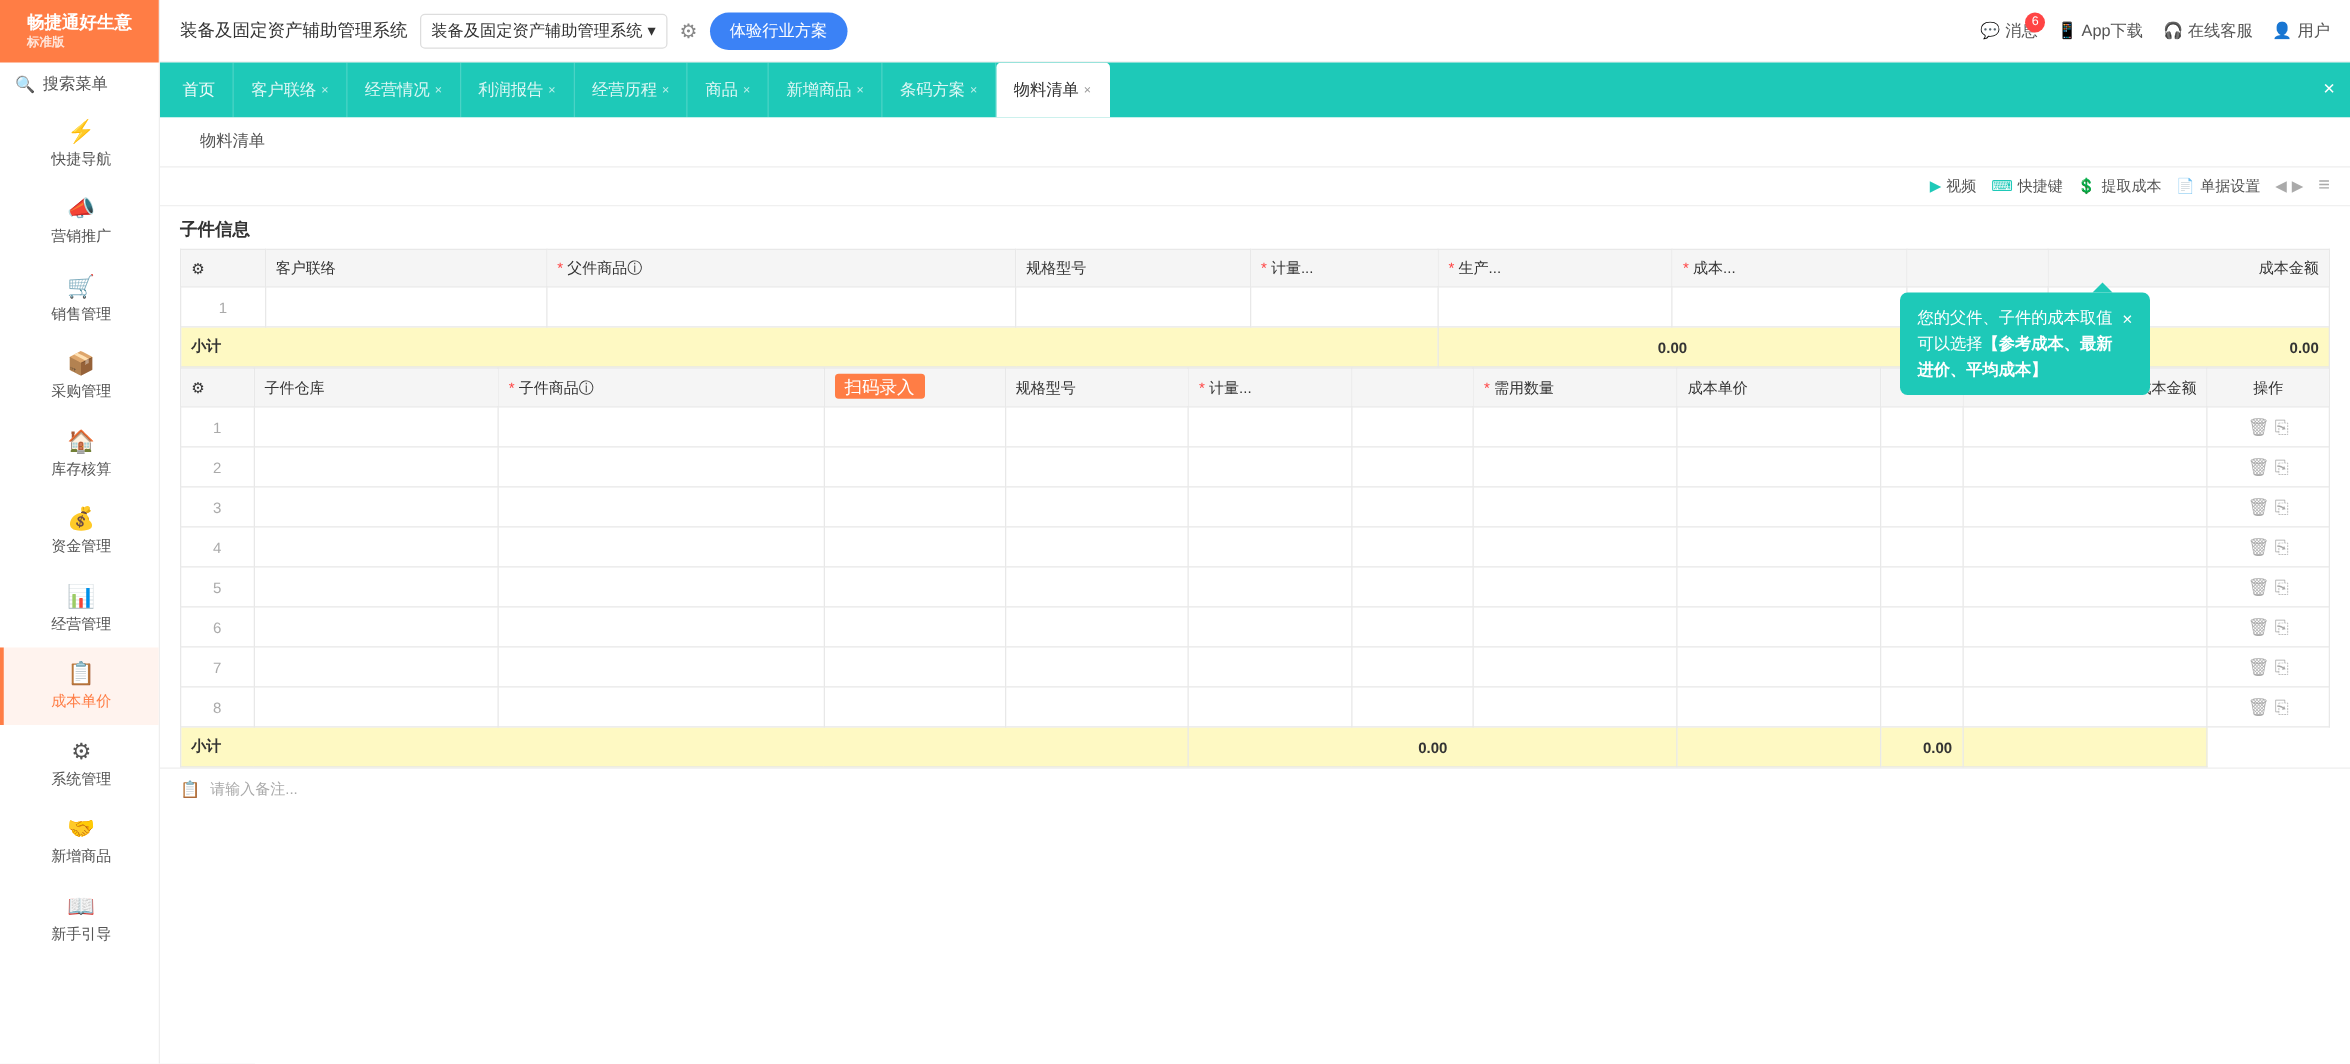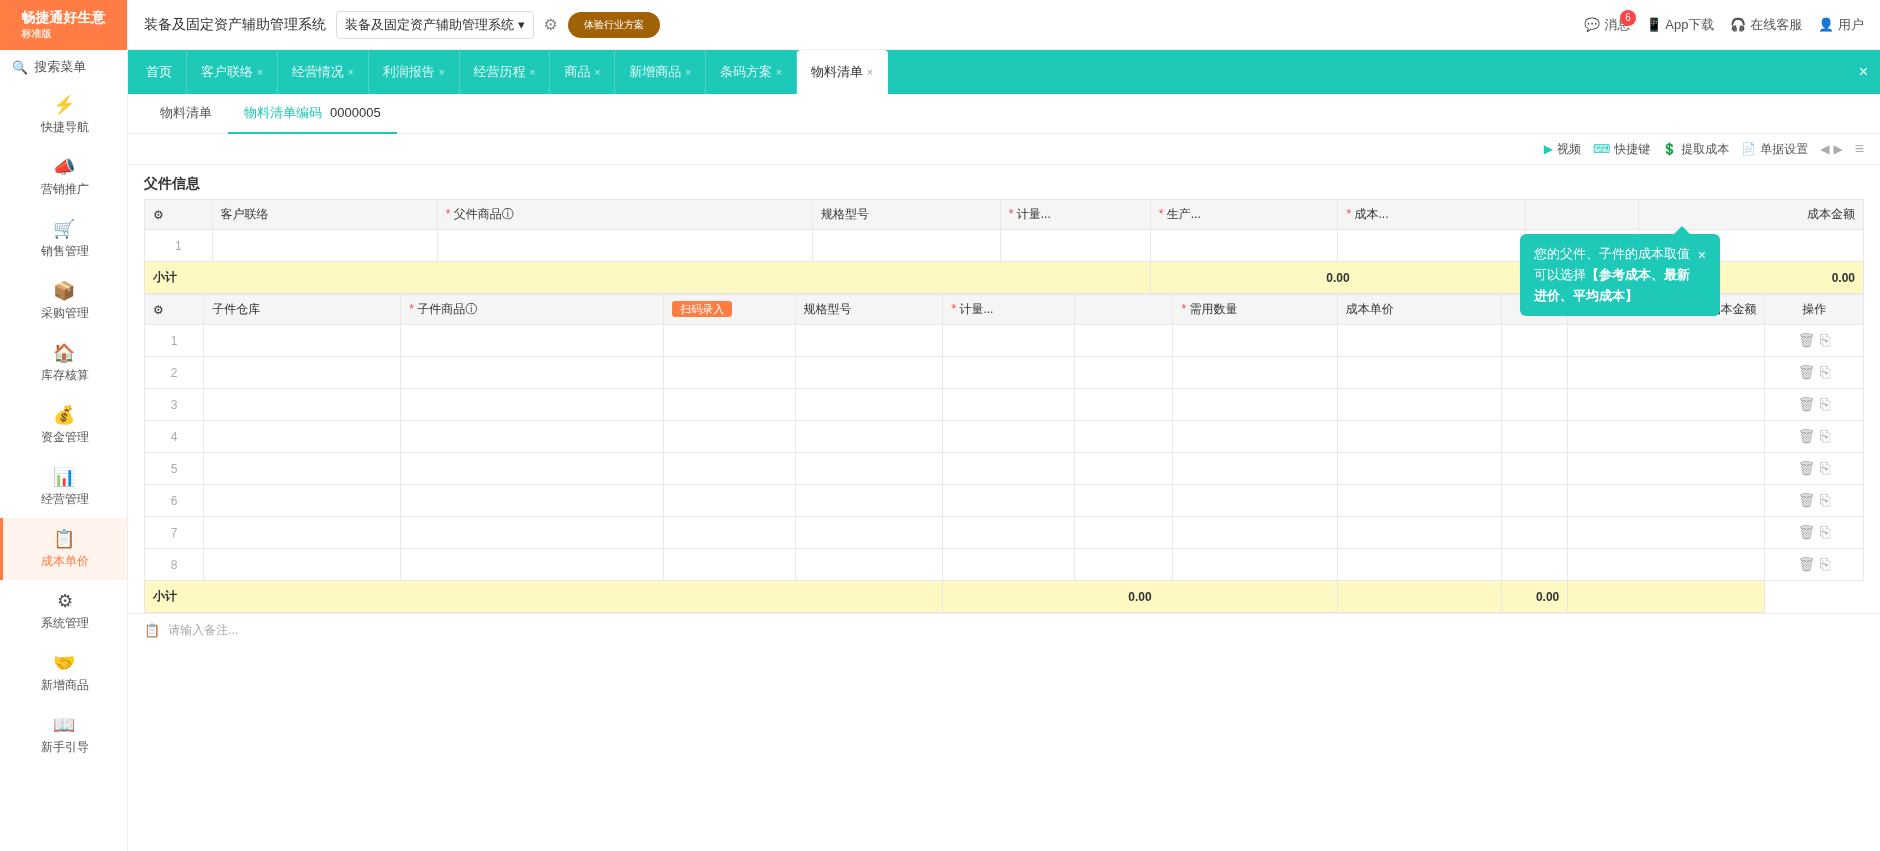--- a/index.html
+++ b/index.html
@@ -39,21 +39,21 @@
     .main { flex: 1; display: flex; flex-direction: column; overflow: hidden; }
 
     
     .topbar {
       height: 50px; background: #fff; display: flex; align-items: center; padding: 0 16px; border-bottom: 1px solid #eee; justify-content: space-between;
     }
     .topbar-left { display: flex; align-items: center; gap: 10px; }
     .topbar-title { font-size: 14px; color: #333; }
     .topbar-select { border: 1px solid #ddd; border-radius: 4px; padding: 4px 8px; font-size: 13px; color: #333; cursor: pointer; display: flex; align-items: center; gap: 4px; }
     .topbar-gear { color: #888; cursor: pointer; font-size: 16px; }
-    .try-btn { background: #a16207; color: white; border: none; border-radius: 16px; padding: 6px 16px; cursor: pointer; font-size: 10px; }
+    .try-btn { background: #3b82f6; color: white; border: none; border-radius: 16px; padding: 6px 16px; cursor: pointer; font-size: 13px; }
     .topbar-right { display: flex; align-items: center; gap: 16px; color: #555; font-size: 13px; }
     .topbar-right .badge-wrap { position: relative; }
     .badge { background: #ff4444; color: white; border-radius: 50%; width: 16px; height: 16px; font-size: 10px; display: flex; align-items: center; justify-content: center; position: absolute; top: -6px; right: -6px; }
 
     
     .nav-tabs {
       background: #1ec9b8; display: flex; align-items: center; height: 44px; padding: 0 4px; overflow: hidden;
     }
     .nav-tab {
       color: rgba(255,255,255,0.85); padding: 0 14px; height: 44px; display: flex; align-items: center; cursor: pointer; font-size: 13px; white-space: nowrap; gap: 4px; border-right: 1px solid rgba(255,255,255,0.2);
@@ -86,21 +86,21 @@
     .data-table th {
       background: #f5f5f5; border: 1px solid #e8e8e8; padding: 6px 8px; color: #333; font-weight: normal; text-align: left; white-space: nowrap; position: relative;
     }
     .data-table td {
       border: 1px solid #e8e8e8; padding: 4px 8px; color: #333; height: 32px;
     }
     .data-table .row-num { color: #aaa; text-align: center; width: 32px; }
     .data-table .subtotal td { background: #fef9c3; font-weight: bold; }
     .required { color: #ff4444; }
     .col-settings { text-align: center; width: 36px; }
-    .scan-btn { background: #ff7d45; color: white; border-radius: 3px; padding: 2px 8px; font-size: 11px; cursor: pointer; margin-top: 12px; }
+    .scan-btn { background: #ff7d45; color: white; border-radius: 3px; padding: 2px 8px; font-size: 14px; cursor: pointer; margin-top: 12px; }
     .action-icons { display: flex; gap: 4px; justify-content: center; }
     .action-icon { cursor: pointer; color: #aaa; font-size: 14px; }
 
     
     .tooltip-box {
       position: absolute;
       top: 140px;
       right: 160px;
       background: #1ec9b8;
       color: white;
@@ -261,24 +261,20 @@
     </div>
     <span class="nav-close-btn">×</span>
   </div>
 
   <div class="content" style="position:relative;">
 
     <div class="sub-tabs">
       <div class="sub-tab">
         <span>物料清单</span>
       </div>
-      <div class="sub-tab active">
-        <span>物料清单编码</span>
-        <span class="sub-tab-code">0000005</span>
-      </div>
     </div>
 
     <div class="toolbar">
       <div class="toolbar-btn">
         <span style="color:#1ec9b8">▶</span>
         <span>视频</span>
       </div>
       <div class="toolbar-btn">
         <span style="color:#1ec9b8">⌨</span>
         <span>快捷键</span>
@@ -292,21 +288,21 @@
         <span>单据设置</span>
       </div>
       <div style="display:flex;gap:4px">
         <span style="cursor:pointer;color:#aaa">◀</span>
         <span style="cursor:pointer;color:#aaa">▶</span>
       </div>
       <span style="cursor:pointer;color:#aaa;font-size:16px">≡</span>
     </div>
 
     <div class="section">
-      <div class="section-title">父件信息</div>
+      <div class="section-title">子件信息</div>
       <table class="data-table">
         <thead>
           <tr>
             <th class="col-settings">⚙</th>
             <th style="width:120px">客户联络</th>
             <th style="width:200px"><span class="required">*</span> 父件商品ⓘ</th>
             <th style="width:100px">规格型号</th>
             <th style="width:80px"><span class="required">*</span> 计量...</th>
             <th style="width:100px"><span class="required">*</span> 生产...</th>
             <th style="width:100px"><span class="required">*</span> 成本...</th>

